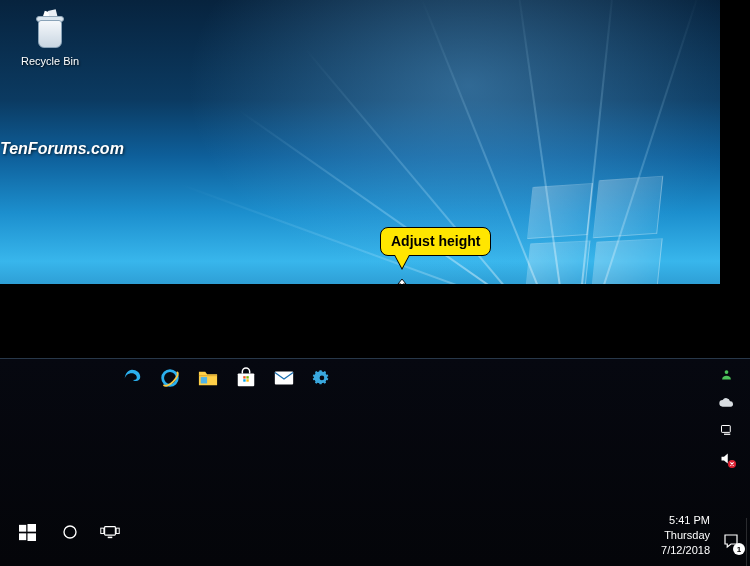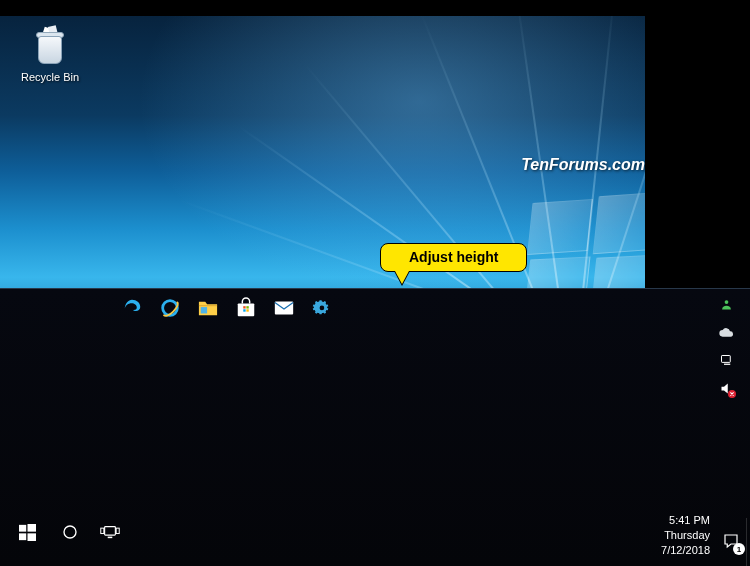--- a/index.html
+++ b/index.html
@@ -8,23 +8,23 @@
     .screen {
       width: 750px;
       height: 566px;
       position: relative;
       background: #000;
     }
     
     
     .desktop {
       position: absolute;
-      top: 16px;
+      top: 0;
       left: 0;
-      width: 645px;
+      width: 720px;
       height: 284px;
       background: 
         radial-gradient(ellipse 400px 280px at 65% 30%, rgba(120,200,255,0.35), transparent 70%),
         linear-gradient(180deg, #07233e 0%, #0b3a61 35%, #0e5f9a 55%, #1c8fce 75%, #38b6ec 92%, #2e9fd6 100%);
       overflow: hidden;
     }
     
     
     .beam {
       position: absolute;
@@ -75,51 +75,51 @@
     }
     .bin-lid {
       position:absolute; left:7px; top:6px; width:28px; height:6px;
       background:#dbe6ef; border:1px solid #92a8ba; border-radius:3px;
     }
     .bin-paper { position:absolute; left:14px; top:2px; width:10px; height:10px; background:#fff; transform:rotate(18deg); }
     .bin-paper2 { position:absolute; left:20px; top:0px; width:8px; height:10px; background:#e9eef4; transform:rotate(-14deg); }
 
     
     .watermark {
-      position: absolute; width:100%; top: 140px; text-align:right;
+      position: absolute; width:100%; top: 140px; text-align:left;
       color:#fff; font-weight:700; font-size:16px; font-style:italic;
       text-shadow: 1px 1px 3px rgba(0,0,0,0.7);
     }
 
     
     .callout {
       position:absolute; left:380px; top:227px;
       background:#ffe600; border:1px solid #000; border-radius:8px;
-      padding:5px 28px 6px; font-size:14px; font-weight:700; color:#000;
+      padding:5px 10px 6px; font-size:14px; font-weight:700; color:#000;
     }
     .callout:after {
       content:""; position:absolute; left:14px; bottom:-13px;
       border-width:13px 7px 0 7px; border-style:solid;
       border-color:#ffe600 transparent transparent transparent;
     }
     .callout:before {
       content:""; position:absolute; left:13px; bottom:-15px;
       border-width:15px 8px 0 8px; border-style:solid;
       border-color:#000 transparent transparent transparent;
     }
     
     
     .resize-cursor {
       position:absolute; left:396px; top:279px; width:12px; height:17px;
     }
     .resize-cursor svg { display:block; }
 
     
     .taskbar {
-      position:absolute; left:0; bottom:0; width:750px; height:278px;
+      position:absolute; left:0; bottom:0; width:750px; height:208px;
       background: linear-gradient(180deg, #060810 0%, #040509 100%);
       padding-left: 48px;
     }
     .taskbar-top-edge {
       position:absolute; top:0; left:0; right:0; height:1px;
       background: rgba(120,170,210,0.3);
     }
     
     .pinned {
       position:absolute; top:8px; left:120px; display:flex; gap:14px;

